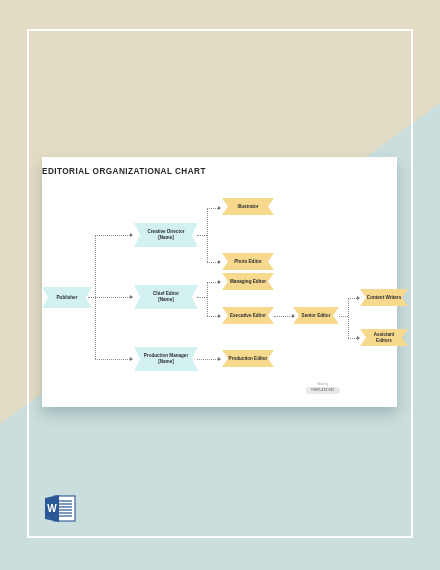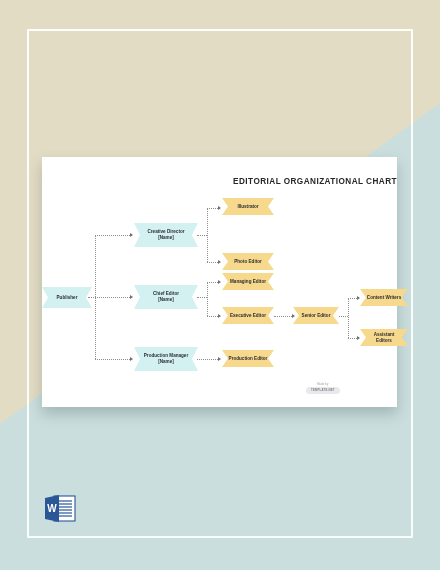--- a/index.html
+++ b/index.html
@@ -20,22 +20,22 @@
     border:2px solid rgba(255,255,255,0.92);
     pointer-events:none;
   }
   
   #card{
     position:absolute;left:42px;top:157px;width:355px;height:250px;
     background:#ffffff;
     box-shadow:0 7px 13px rgba(70,90,95,0.30);
   }
   #card-title{
-    position:absolute;left:0;right:0;top:20px;
-    text-align:right;
+    position:absolute;left:0;right:0;top:10px;
+    text-align:left;
     font-size:8.2px;font-weight:bold;letter-spacing:0.45px;
     color:#27272b;
   }
   
   #chart{position:absolute;left:0;top:0;width:355px;height:250px;}
   .node{
     position:absolute;
     display:flex;align-items:center;justify-content:center;
     text-align:center;line-height:1.25;
     font-size:4.6px;font-weight:bold;color:#2d2d31;

